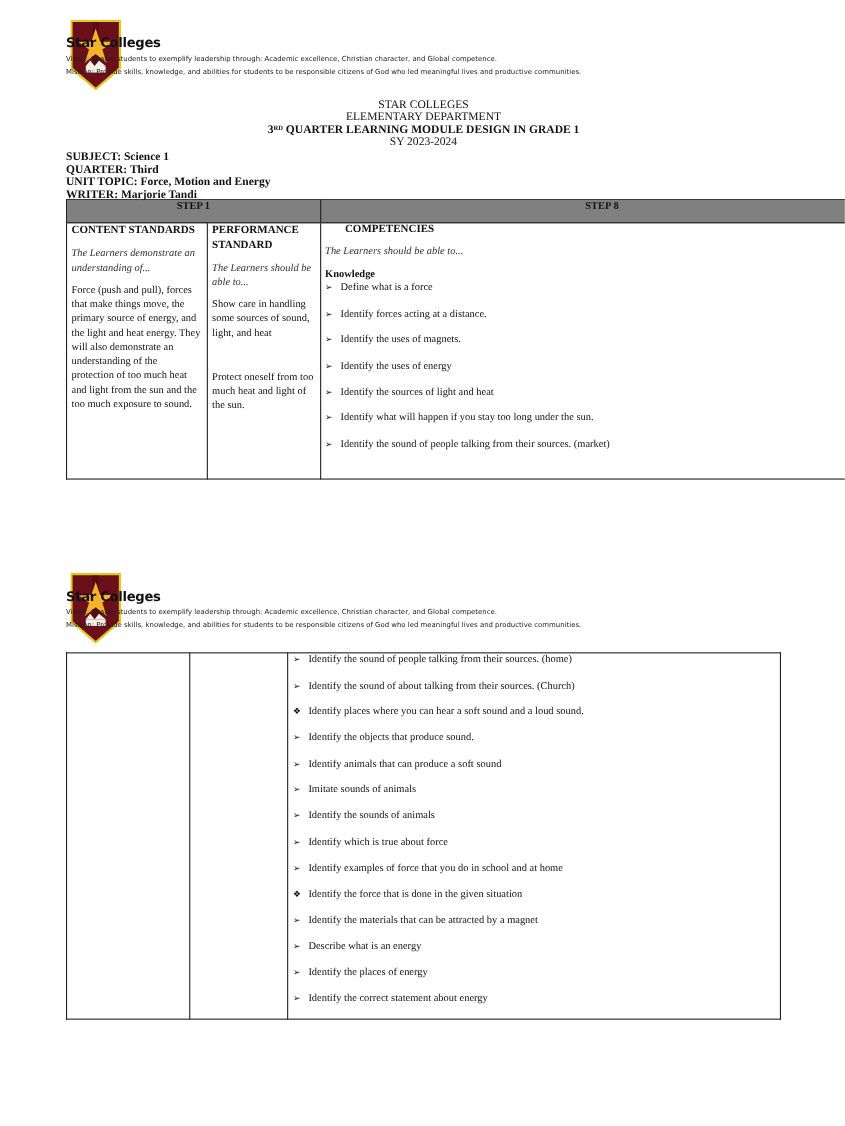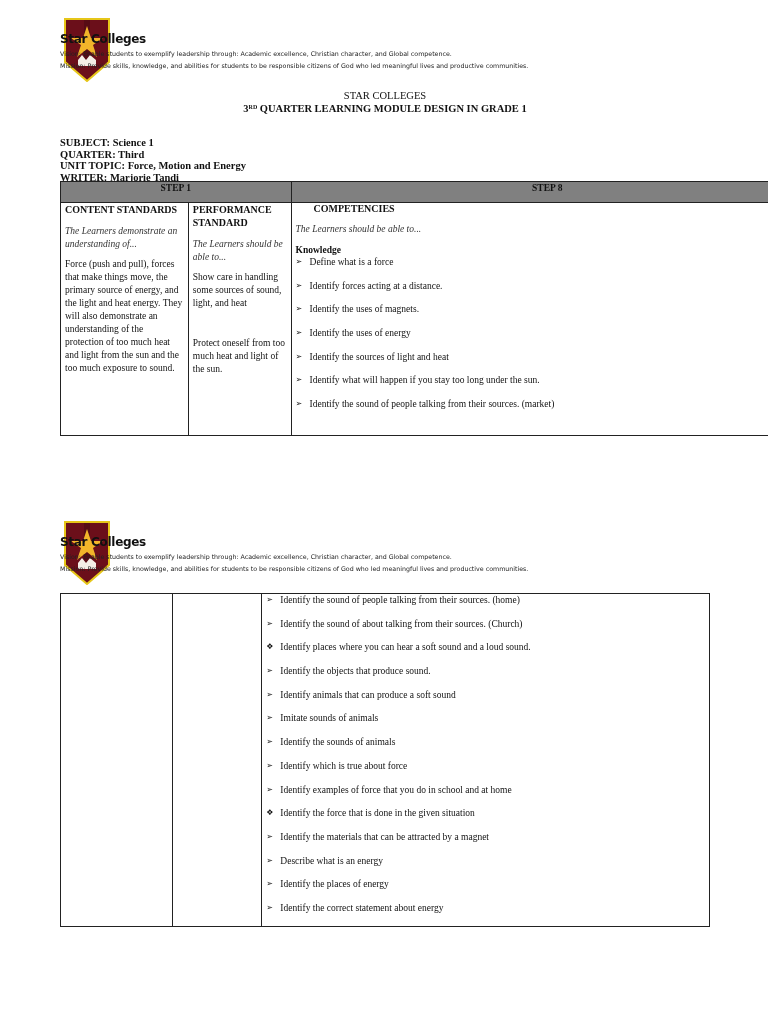--- a/index.html
+++ b/index.html
@@ -75,21 +75,23 @@
     <rect x="14" y="42" width="18" height="6" fill="#f3eee6"></rect>
     <polygon points="14,42 18,37 22,42 26,37 32,42" fill="#f3eee6"></polygon>
   </svg>
   <div class="brand">Star Colleges</div>
   <div class="vision">Vision: Enable students to exemplify leadership through: Academic excellence, Christian character, and Global competence.</div>
   <div class="mission">Mission: Provide skills, knowledge, and abilities for students to be responsible citizens of God who led meaningful lives and productive communities.</div>
 </div>
 
 <div class="doc-title">
   <div>STAR COLLEGES</div>
+  <div>ELEMENTARY DEPARTMENT</div>
   <div class="bold"><span>3</span><sup>RD</sup><span> QUARTER LEARNING MODULE DESIGN IN GRADE 1</span></div>
+  <div>SY 2023-2024</div>
 </div>
 
 <div class="meta">
   <div><span class="k">SUBJECT</span><span class="k">: </span><span class="v">Science 1</span></div>
   <div><span class="k">QUARTER</span><span class="k">: </span><span class="v">Third</span></div>
   <div><span class="k">UNIT TOPIC</span><span class="k">: </span><span class="v">Force, Motion and Energy</span></div>
   <div><span class="k">WRITER</span><span class="k">: </span><span class="v">Marjorie Tandi</span></div>
 </div>
 
 <table class="grid" style="top:181px; width:744px;">

